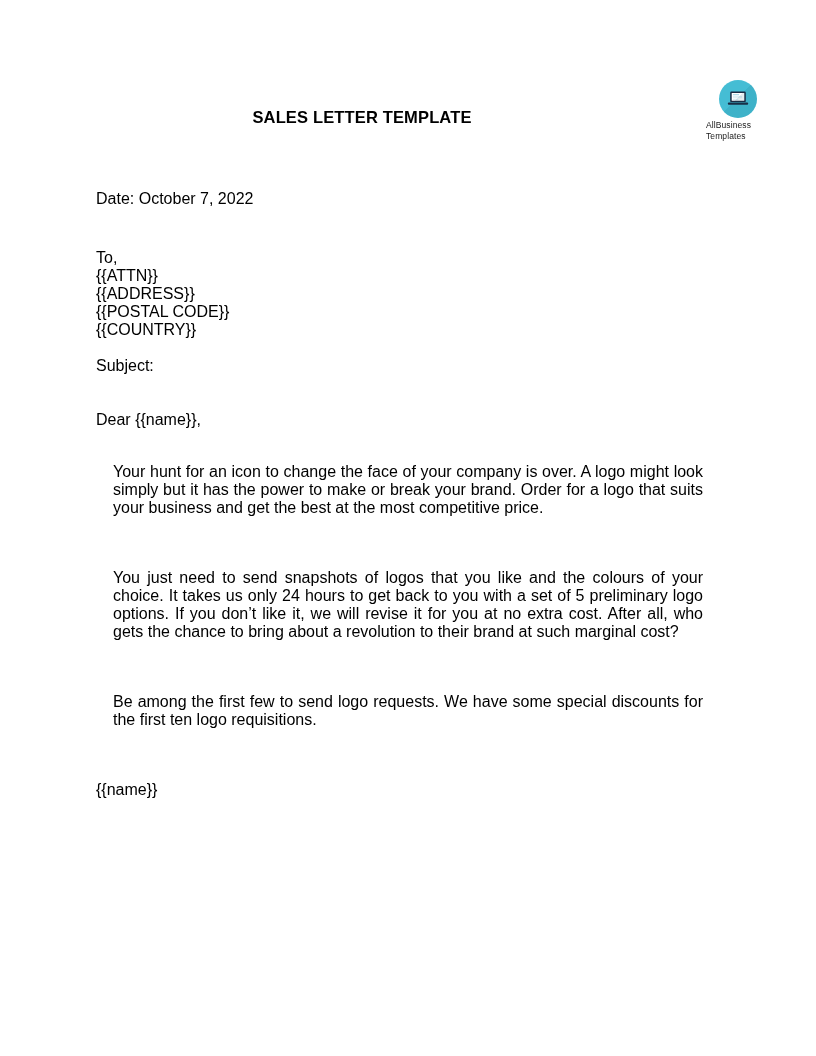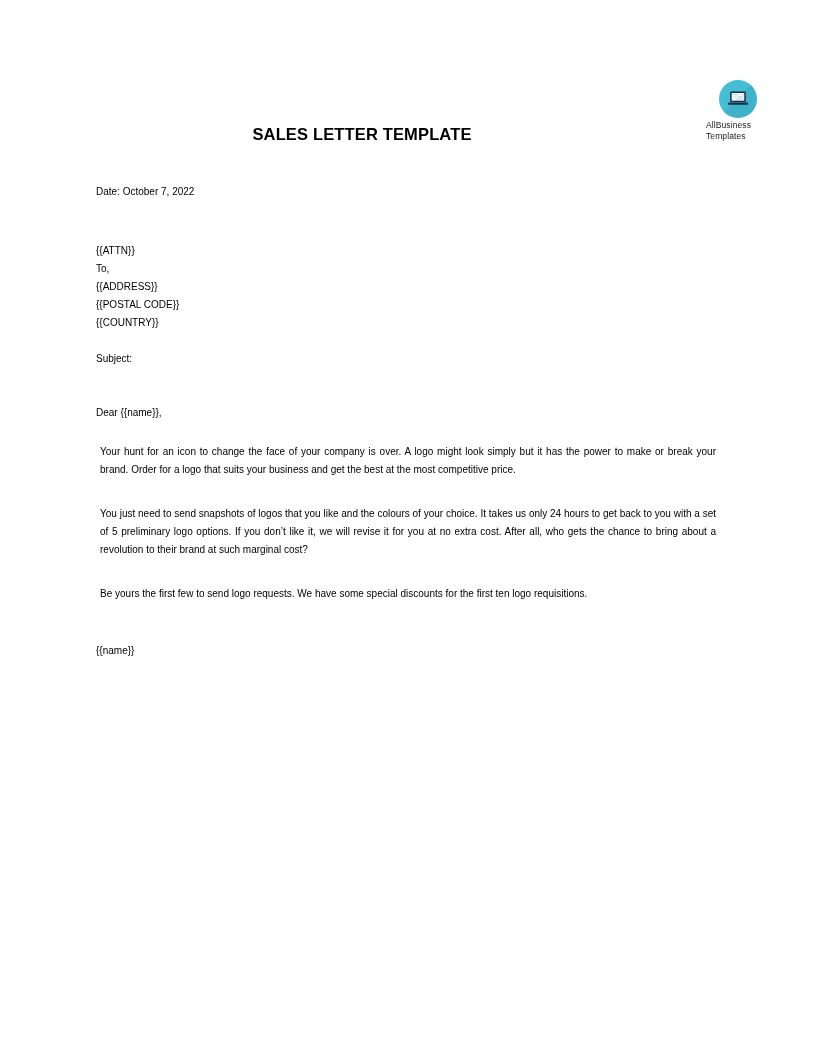--- a/index.html
+++ b/index.html
@@ -63,52 +63,52 @@
   .brand-name {
     font-size: 8.5px;
     line-height: 10.5px;
     color: #1a1a1a;
     letter-spacing: 0.1px;
   }
 
   
   .doc-title {
     position: absolute;
-    top: 125px;
+    top: 108px;
     left: 0;
     width: 724px;
     text-align: center;
     font-size: 16.5px;
     font-weight: bold;
     letter-spacing: 0.15px;
     color: #000000;
   }
 
   
   .letter {
     position: absolute;
     left: 96px;
-    top: 183px;
+    top: 190px;
     width: 624px;
-    font-size: 10px;
+    font-size: 16px;
     line-height: 18px;
     color: #000000;
   }
 
   .line {
     display: block;
     white-space: pre;
   }
 
   .block {
     margin: 0;
   }
 
   .para {
-    margin: 4px;
+    margin: 17px;
     text-align: justify;
     text-justify: inter-word;
   }
 
   .gap-date    { height: 41px; }
   .gap-addr    { height: 18px; }
   .gap-subject { height: 36px; }
   .gap-greet   { height: 17px; }
   .gap-para    { height: 18px; }
   .gap-close   { height: 17px; }
@@ -142,22 +142,22 @@
 
   <div class="doc-title">SALES LETTER TEMPLATE</div>
 
   <div class="letter">
 
     <div class="block">Date: October 7, 2022</div>
 
     <div class="gap-date"></div>
 
     <div class="block">
+      <span class="line">To,</span>
       <span class="line">{{ATTN}}</span>
-      <span class="line">To,</span>
       <span class="line">{{ADDRESS}}</span>
       <span class="line">{{POSTAL CODE}}</span>
       <span class="line">{{COUNTRY}}</span>
     </div>
 
     <div class="gap-addr"></div>
 
     <div class="block">Subject:</div>
 
     <div class="gap-subject"></div>
@@ -167,21 +167,21 @@
     <div class="gap-greet"></div>
 
     <p class="para">Your hunt for an icon to change the face of your company is over. A logo might look simply but it has the power to make or break your brand. Order for a logo that suits your business and get the best at the most competitive price.</p>
 
     <div class="gap-para"></div>
 
     <p class="para">You just need to send snapshots of logos that you like and the colours of your choice. It takes us only 24 hours to get back to you with a set of 5 preliminary logo options. If you don’t like it, we will revise it for you at no extra cost. After all, who gets the chance to bring about a revolution to their brand at such marginal cost?</p>
 
     <div class="gap-para"></div>
 
-    <p class="para">Be yours the first few to send logo requests. We have some special discounts for the first ten logo requisitions.</p>
+    <p class="para">Be among the first few to send logo requests. We have some special discounts for the first ten logo requisitions.</p>
 
     <div class="gap-close"></div>
 
 
     <div class="gap-sign"></div>
 
     <div class="block">{{name}}</div>
 
   </div>
 </div>

